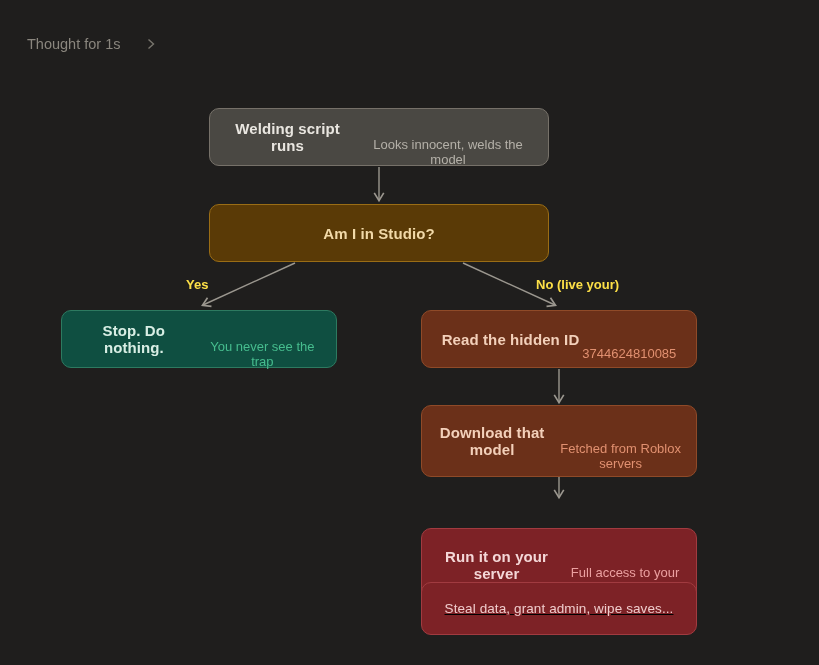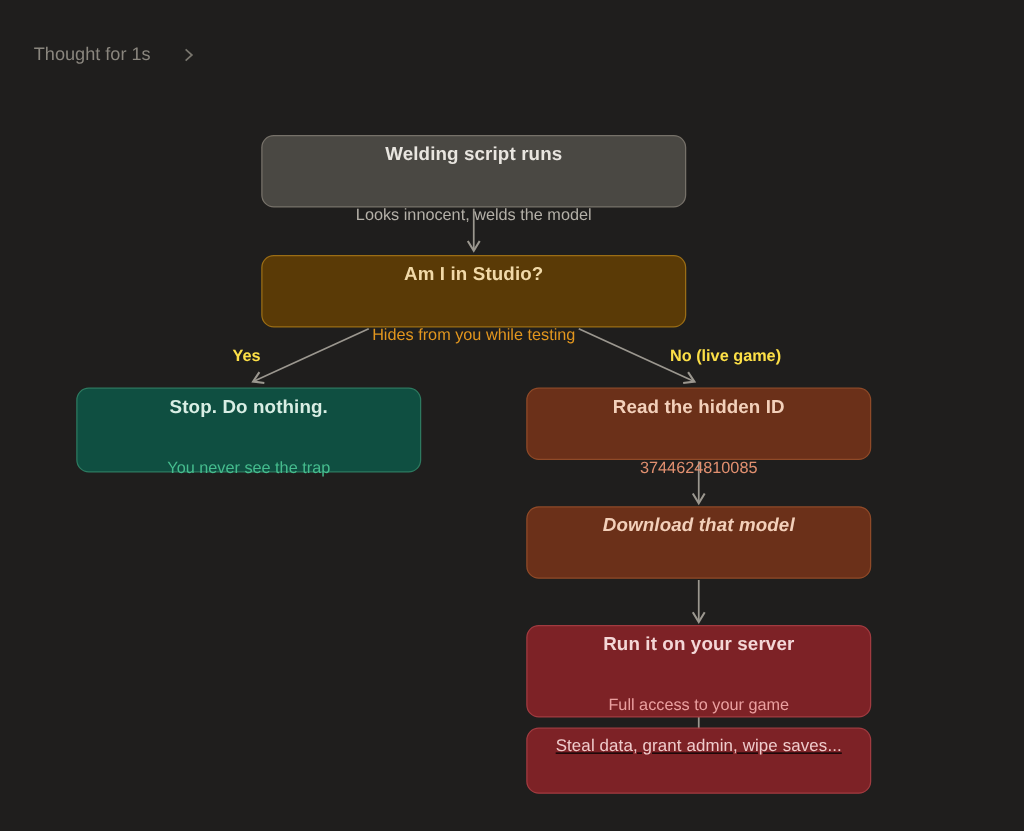--- a/index.html
+++ b/index.html
@@ -15,48 +15,48 @@
     position: absolute; left: 27px; top: 36px;
     display: flex; align-items: center; gap: 25px;
     color: #8a867e; font-size: 14.5px;
     cursor: pointer; user-select: none;
   }
   .thought-chevron { display: flex; align-items: center; }
   .flow-node {
     position: absolute;
     border-radius: 10px;
     border: 1px solid transparent;
-    display: flex; flex-direction: column;
-    align-items: center; 
+    display: flex; flex-direction: row;
+    align-items: center; justify-content: center;
     text-align: center; gap: 3px;
     padding: 6px 10px;
   }
   .flow-node .title { font-weight: bold; font-size: 15px; letter-spacing: 0.1px; }
   .flow-node .subtitle { font-size: 13px; margin-top: 29px; }
 
   .n-start    { left: 209px; top: 108px; width: 340px; height: 58px; background: #4a4843; border-color: #767169; }
   .n-start .title { color: #e9e6e0; }
   .n-start .subtitle { color: #b4b0a8; }
 
   .n-decision { left: 209px; top: 204px; width: 340px; height: 58px; background: #5a3a06; border-color: #9a6d15; }
   .n-decision .title { color: #f1d9a8; }
   .n-decision .subtitle { color: #e2961e; }
 
-  .n-stop     { left: 61px;  top: 310px; width: 276px; height: 68px; background: #0f4f41; border-color: #2d7a60; }
+  .n-stop     { left: 61px;  top: 310px; width: 276px; height: 58px; background: #0f4f41; border-color: #2d7a60; }
   .n-stop .title { color: #d8eee4; }
   .n-stop .subtitle { color: #46bd8e; }
 
   .n-read, .n-download { background: #6b3019; border-color: #8f4a28; }
   .n-read     { left: 421px; top: 310px; width: 276px; height: 58px; }
-  .n-download { left: 421px; top: 405px; width: 276px; height: 58px; font-style: italic; }
+  .n-download { left: 421px; top: 405px; width: 276px; height: 72px; }
   .n-read .title, .n-download .title { color: #f3d0ba; }
   .n-read .subtitle, .n-download .subtitle { color: #e19070; }
 
   .n-run, .n-steal { background: #7d2226; border-color: #a13b40; }
-  .n-run      { left: 421px; top: 500px; width: 276px; height: 74px; }
+  .n-run      { left: 421px; top: 528px; width: 276px; height: 74px; }
   .n-run .title { color: #f4d7d7; }
   .n-run .subtitle { color: #eba0a0; }
 
   .n-steal    { left: 421px; top: 582px; width: 276px; height: 53px; text-decoration: underline; }
   .n-steal .title { color: #f0cccc; font-weight: normal; font-size: 13.5px; }
 
   .edge-label {
     position: absolute;
     color: #fde047; font-size: 13px; font-weight: bold;
   }
@@ -94,38 +94,38 @@
   <line x1="559" y1="559" x2="559" y2="592" stroke="#9b978f" stroke-width="1.4" marker-end="url(#arrowhead)"></line>
 </svg>
 
 <div class="flow-node n-start">
   <div class="title">Welding script runs</div>
   <div class="subtitle">Looks innocent, welds the model</div>
 </div>
 
 <div class="flow-node n-decision">
   <div class="title">Am I in Studio?</div>
-  <div class="subtitle">Hides from you while testing</div>
 </div>
 
 <span class="edge-label lbl-yes">Yes</span>
-<span class="edge-label lbl-no">No (live game)</span>
+<span class="edge-label lbl-no">No (live your)</span>
 
 <div class="flow-node n-stop">
   <div class="title">Stop. Do nothing.</div>
   <div class="subtitle">You never see the trap</div>
 </div>
 
 <div class="flow-node n-read">
   <div class="title">Read the hidden ID</div>
   <div class="subtitle">3744624810085</div>
 </div>
 
 <div class="flow-node n-download">
   <div class="title">Download that model</div>
+  <div class="subtitle">Fetched from Roblox servers</div>
 </div>
 
 <div class="flow-node n-run">
   <div class="title">Run it on your server</div>
   <div class="subtitle">Full access to your game</div>
 </div>
 
 <div class="flow-node n-steal">
   <div class="title">Steal data, grant admin, wipe saves...</div>
 </div>

